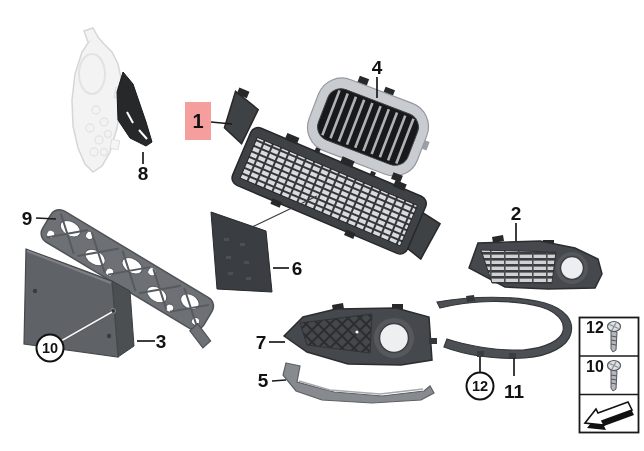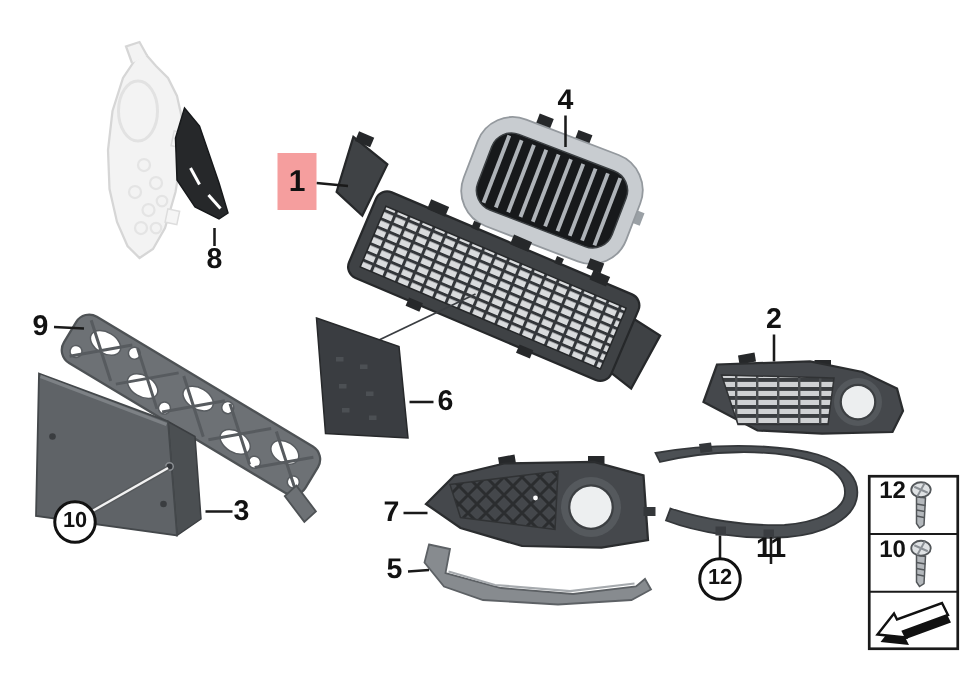--- a/index.html
+++ b/index.html
@@ -236,19 +236,19 @@
 <div class="callout highlight-box" style="left:185px;top:102px;background:#f59e9e;">1</div>
 <div class="callout" style="left:516px;top:213px;">2</div>
 <div class="callout" style="left:161px;top:341px;">3</div>
 <div class="callout" style="left:377px;top:67px;">4</div>
 <div class="callout" style="left:263px;top:380px;">5</div>
 <div class="callout" style="left:297px;top:268px;">6</div>
 <div class="callout" style="left:261px;top:342px;">7</div>
 <div class="callout" style="left:143px;top:173px;">8</div>
 <div class="callout" style="left:27px;top:218px;">9</div>
 <div class="callout circled" style="left:50px;top:348px;">10</div>
-<div class="callout" style="left:514px;top:366px;">11</div>
+<div class="callout" style="left:514px;top:391px;">11</div>
 <div class="callout circled" style="left:480px;top:386px;">12</div>
 
 <div class="legend-num" style="left:595px;top:328px;">12</div>
 <div class="legend-num" style="left:595px;top:367px;">10</div>
 
 </div>
 
 </body></html>

